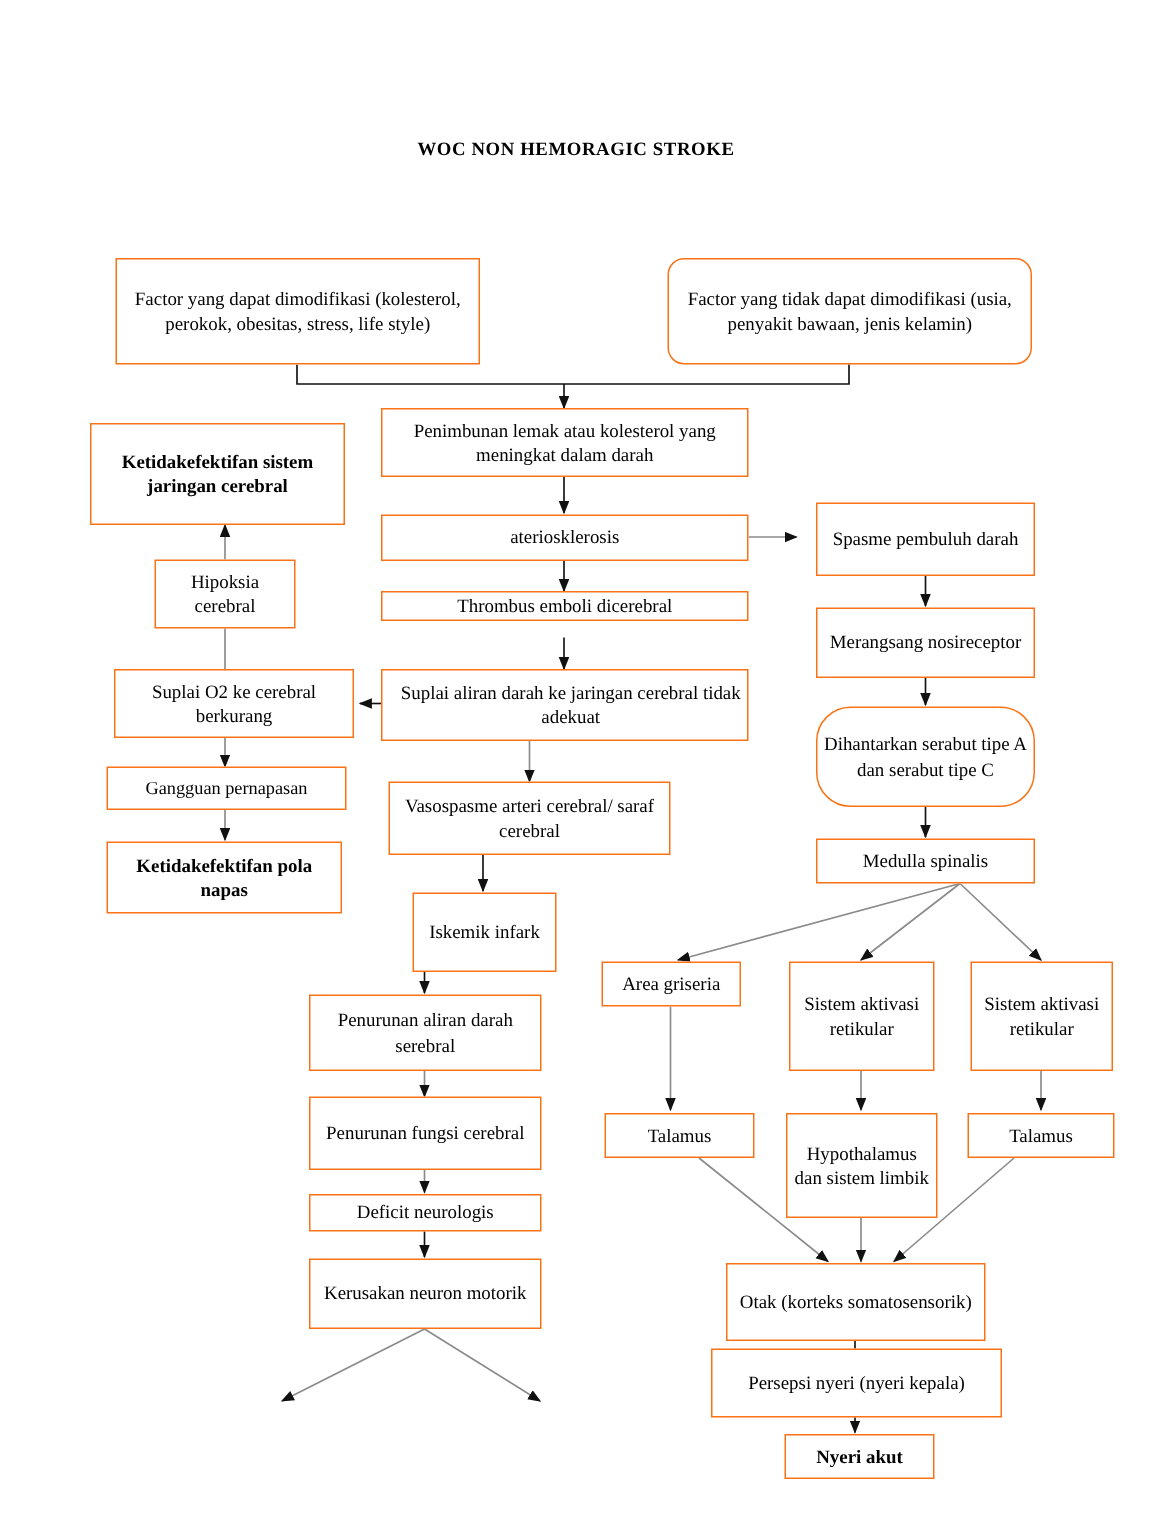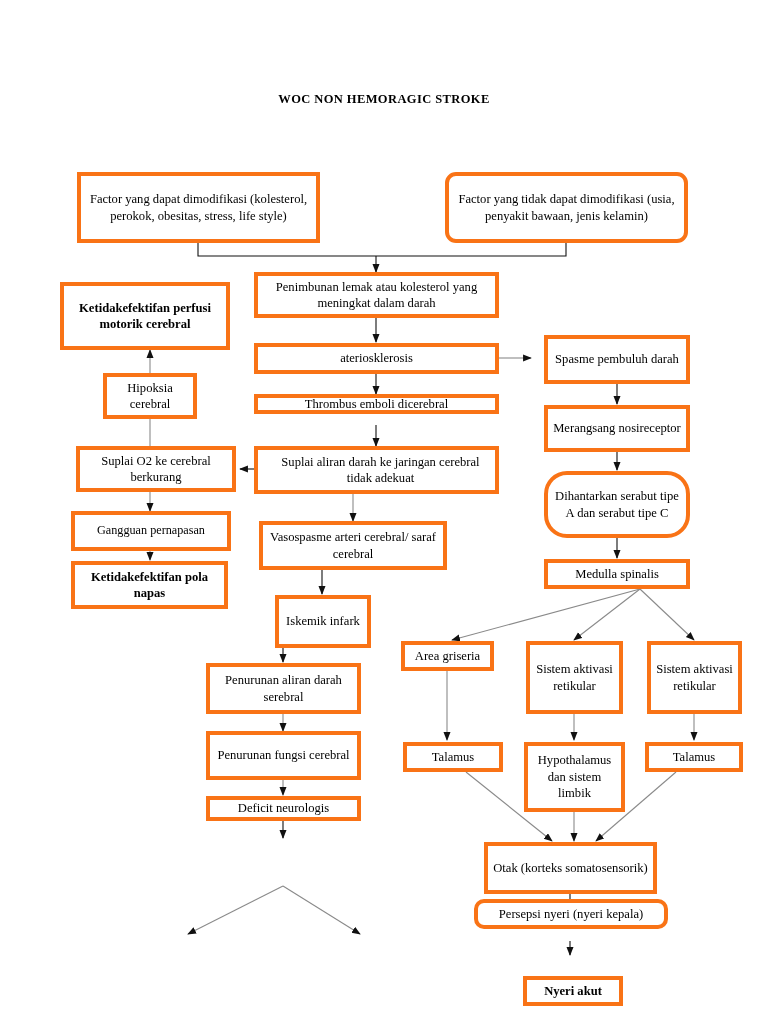--- a/index.html
+++ b/index.html
@@ -1,21 +1,21 @@
 <!DOCTYPE html>
 <html><head>
 <meta charset="utf-8">
 <title>WOC Non Hemoragic Stroke</title>
 <style>
   html,body{margin:0;padding:0;background:#ffffff;}
   body{width:768px;height:1024px;position:relative;overflow:hidden;
        font-family:"Liberation Serif","DejaVu Serif",serif;color:#000;}
   #canvas{position:absolute;left:0;top:0;width:768px;height:1024px;}
   svg.links{position:absolute;left:0;top:0;width:768px;height:1024px;pointer-events:none;}
-  .box{position:absolute;box-sizing:border-box;border:4px solid #f97316;background:#fff;
+  .box{position:absolute;box-sizing:border-box;border:1px solid #f97316;background:#fff;
        display:flex;align-items:center;justify-content:center;text-align:center;
        line-height:1.30;padding:2px 4px;z-index:2;}
   .box span{display:block;width:100%;}
   .b-bold{font-weight:bold;}
   .title{position:absolute;left:0;top:92px;width:768px;text-align:center;
          font-weight:bold;font-size:12.5px;letter-spacing:.4px;z-index:3;}
   .fs13{font-size:12.6px;}
   .fs12{font-size:12.2px;}
 </style>
 </head>
@@ -122,34 +122,37 @@
   </div>
 
   <div class="box fs13" style="left:206px;top:731px;width:155px;height:49px;">
     <span>Penurunan fungsi cerebral</span>
   </div>
 
   <div class="box fs13" style="left:206px;top:796px;width:155px;height:25px;">
     <span>Deficit neurologis</span>
   </div>
 
+  <div class="box fs13" style="left:206px;top:839px;width:155px;height:47px;">
+    <span>Kerusakan neuron motorik</span>
+  </div>
 
   <div class="box fs13 b-bold" style="left:60px;top:282px;width:170px;height:68px;">
-    <span>Ketidakefektifan perfusi motorik cerebral</span>
+    <span>Ketidakefektifan sistem jaringan cerebral</span>
   </div>
 
   <div class="box fs13" style="left:103px;top:373px;width:94px;height:46px;">
     <span>Hipoksia cerebral</span>
   </div>
 
   <div class="box fs13" style="left:76px;top:446px;width:160px;height:46px;">
     <span>Suplai O2 ke cerebral berkurang</span>
   </div>
 
-  <div class="box fs12" style="left:71px;top:511px;width:160px;height:40px;justify-content:flex-end;">
+  <div class="box fs12" style="left:71px;top:511px;width:160px;height:29px;justify-content:flex-end;">
     <span>Gangguan pernapasan</span>
   </div>
 
   <div class="box fs13 b-bold" style="left:71px;top:561px;width:157px;height:48px;">
     <span>Ketidakefektifan pola napas</span>
   </div>
 
   <div class="box fs13" style="left:544px;top:335px;width:146px;height:49px;">
     <span>Spasme pembuluh darah</span>
   </div>
@@ -187,21 +190,21 @@
   </div>
 
   <div class="box fs13" style="left:645px;top:742px;width:98px;height:30px;">
     <span>Talamus</span>
   </div>
 
   <div class="box fs13" style="left:484px;top:842px;width:173px;height:52px;">
     <span>Otak (korteks somatosensorik)</span>
   </div>
 
-  <div class="box fs13" style="left:474px;top:899px;width:194px;height:30px;border-radius:10px;">
+  <div class="box fs13" style="left:474px;top:899px;width:194px;height:46px;">
     <span>Persepsi nyeri (nyeri kepala)</span>
   </div>
 
-  <div class="box fs13 b-bold" style="left:523px;top:976px;width:100px;height:30px;">
+  <div class="box fs13 b-bold" style="left:523px;top:956px;width:100px;height:30px;">
     <span>Nyeri akut</span>
   </div>
 
 </div>
 
 </body></html>

